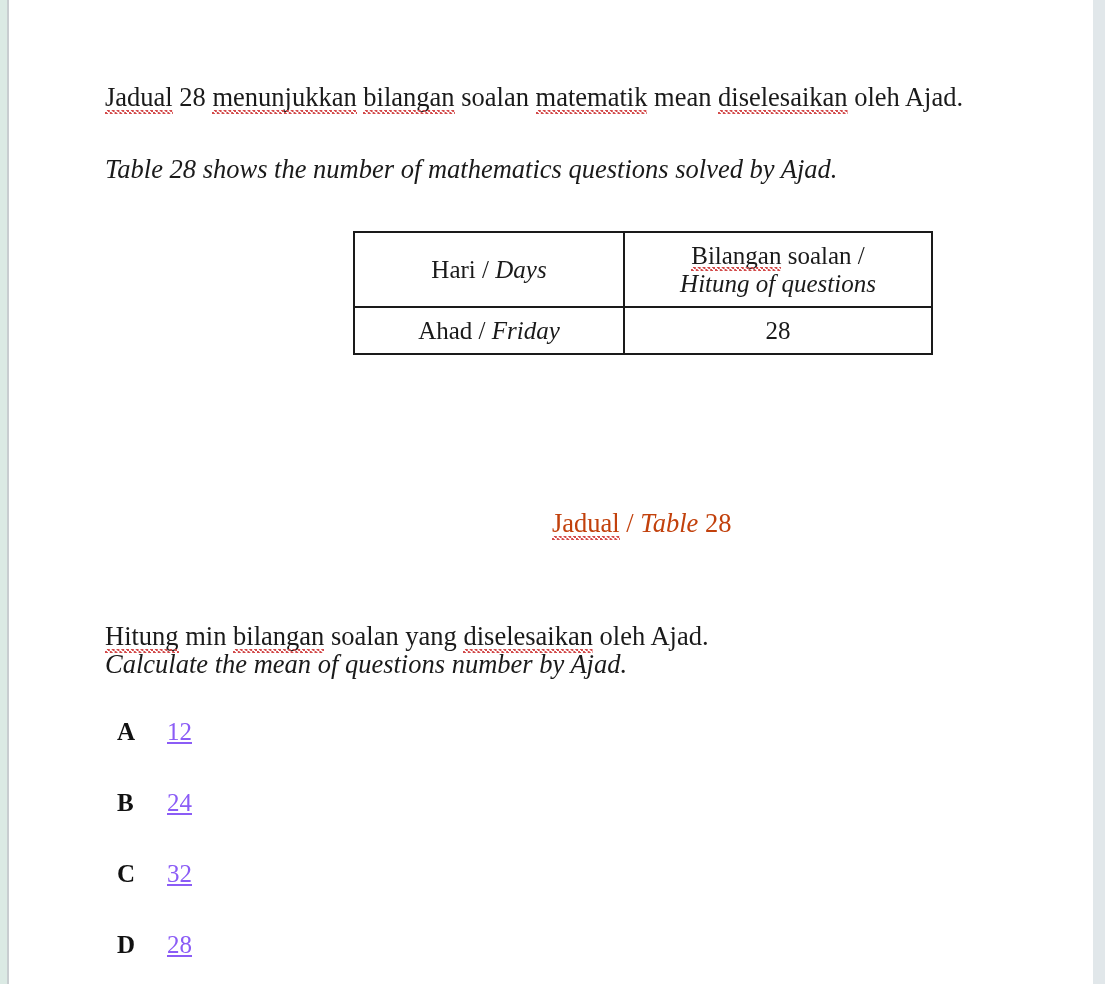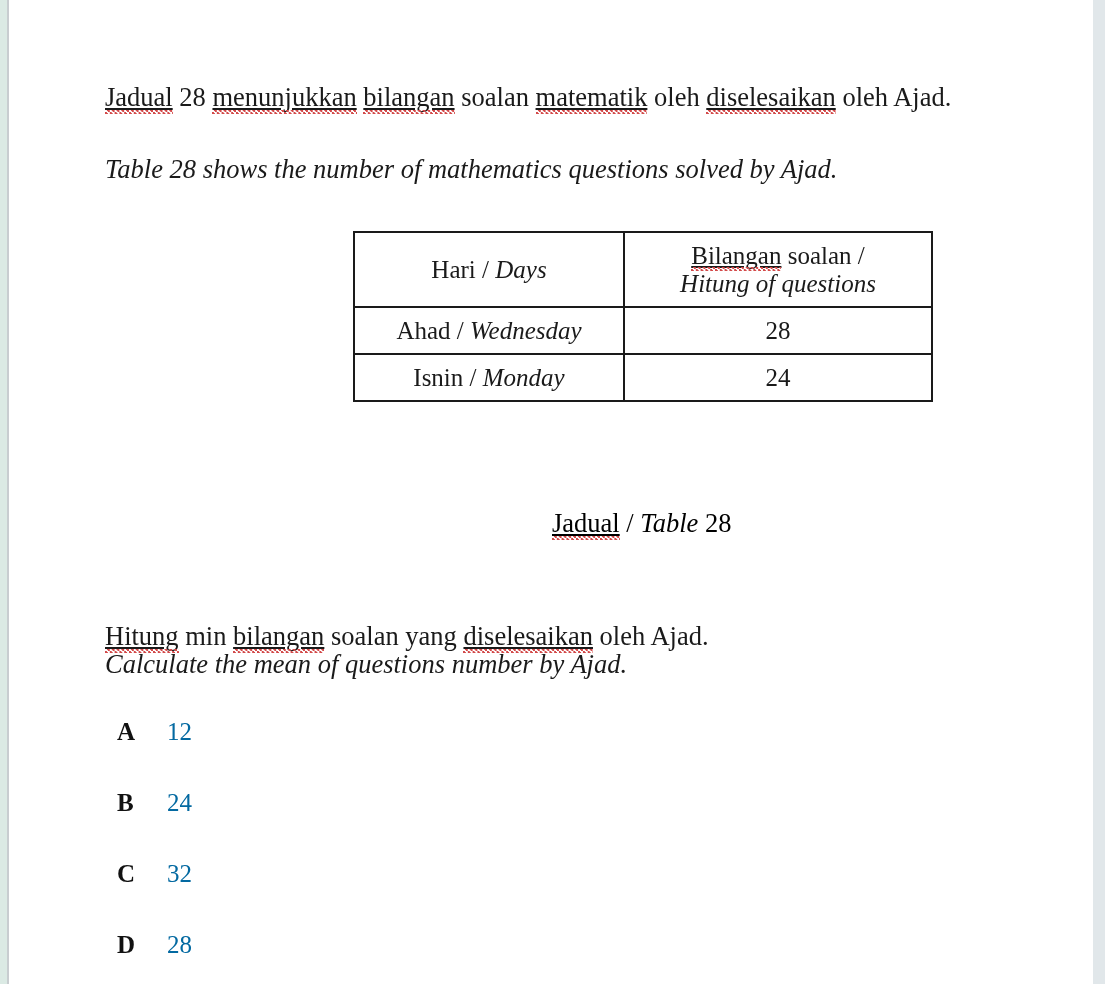--- a/index.html
+++ b/index.html
@@ -54,21 +54,20 @@
   }
   .para.ital {
     font-style: italic;
     text-align: center;
   }
 
   
   .sq {
     position: relative;
     display: inline-block;
-    text-decoration: underline;
   }
   .sq::after {
     content: "";
     position: absolute;
     left: 0;
     right: 0;
     bottom: -1px;
     height: 4px;
     background-image:
       radial-gradient(circle at 1.2px 3.4px, #d34a4a 1.25px, transparent 1.5px),
@@ -107,21 +106,21 @@
   td.col-num   { width: 306px; margin-left: 17px; }
   td.head      { height: 73px; }
   td.body-cell { height: 45px; }
   .ital { font-style: italic; }
 
   .caption {
     position: absolute;
     left: 455px;
     top: 508px;
     font-size: 26.5px;
-    color: #000000;
+    color: #c2410c;
     white-space: nowrap;
   }
 
   
   .options {
     position: absolute;
     left: 8px;
     top: 718px;
   }
   .opt {
@@ -132,65 +131,60 @@
   .opt-letter {
     width: 62px;
     font-weight: bold;
     font-size: 25px;
     color: #111;
     padding-left: 12px;
     box-sizing: border-box;
   }
   .opt-value {
     font-size: 25px;
-    color: #0369a1;
+    color: #8b5cf6;
+    text-decoration: underline;
   }
 </style>
 </head>
 <body>
 
 <div class="edge-strip-left"></div>
 <div class="edge-rule-left"></div>
 <div class="edge-strip-right"></div>
 
 <div class="page">
   <div class="doc">
 
     <div class="para line-1">
-      <span class="sq">Jadual</span><span> 28 </span><span class="sq">menunjukkan</span><span> </span><span class="sq">bilangan</span><span> soalan </span><span class="sq">matematik</span><span> oleh </span><span class="sq">diselesaikan</span><span> oleh Ajad.</span>
+      <span class="sq">Jadual</span><span> 28 </span><span class="sq">menunjukkan</span><span> </span><span class="sq">bilangan</span><span> soalan </span><span class="sq">matematik</span><span> mean </span><span class="sq">diselesaikan</span><span> oleh Ajad.</span>
     </div>
 
     <div class="para ital line-2">Table 28 shows the number of mathematics questions solved by Ajad.</div>
 
     <div class="tbl-wrap">
       <table class="qtable">
         <tbody>
           <tr>
             <td class="col-day head">
               <span>Hari</span><span> / </span><span class="ital">Days</span>
             </td>
             <td class="col-num head">
               <span class="sq">Bilangan</span><span> soalan /</span><br>
               <span class="ital">Hitung of questions</span>
             </td>
           </tr>
 
           <tr>
             <td class="col-day body-cell">
-              <span>Ahad</span><span> / </span><span class="ital">Wednesday</span>
+              <span>Ahad</span><span> / </span><span class="ital">Friday</span>
             </td>
             <td class="col-num body-cell">28</td>
           </tr>
 
-          <tr>
-            <td class="col-day body-cell">
-              <span>Isnin</span><span> / </span><span class="ital">Monday</span>
-            </td>
-            <td class="col-num body-cell">24</td>
-          </tr>
 
 
         </tbody>
       </table>
     </div>
 
     <div class="caption">
       <span class="sq">Jadual</span><span> / </span><span class="ital">Table</span><span> 28</span>
     </div>
 

